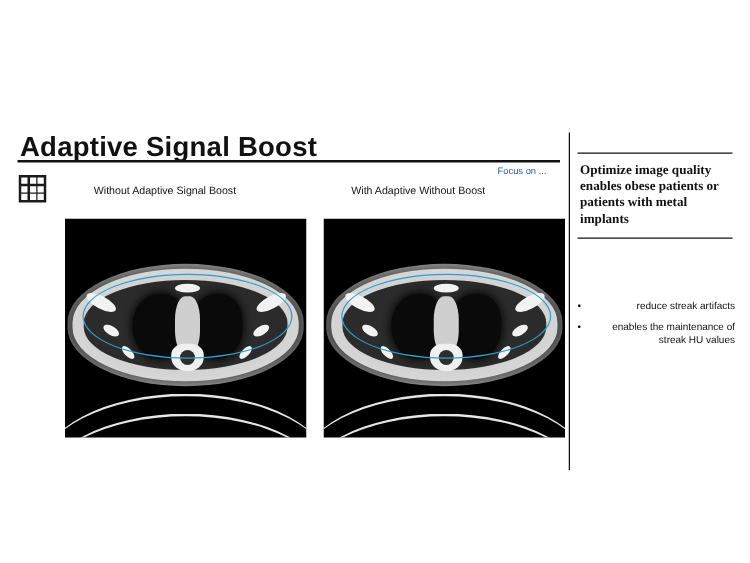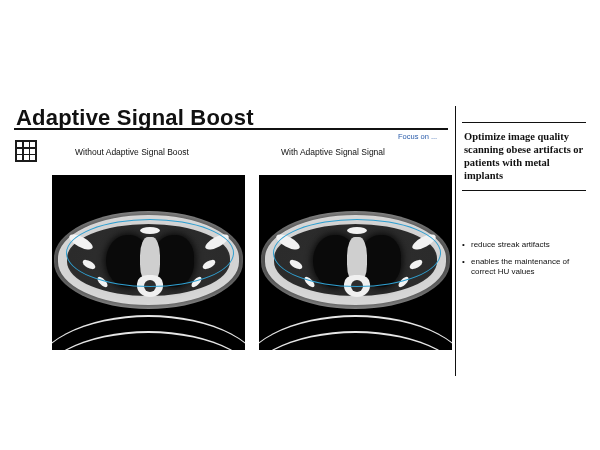--- a/index.html
+++ b/index.html
@@ -230,20 +230,21 @@
     top: 220px;
     width: 126px;
   }
   .bullet {
     position: relative;
     padding-left: 9px;
     font-size: 8px;
     line-height: 10.5px;
     color: #111111;
     margin-bottom: 6px;
+    text-align: right;
   }
   .bullet::before {
     content: "•";
     position: absolute;
     left: 0;
     top: 0;
     font-size: 8px;
     color: #111111;
   }
 </style>
@@ -285,21 +286,21 @@
     <div class="rib rib-l1"></div>
     <div class="rib rib-r1"></div>
     <div class="rib rib-l2"></div>
     <div class="rib rib-r2"></div>
     <div class="rib sternum"></div>
     <div class="table-arc arc1"></div>
     <div class="table-arc arc2"></div>
     <div class="ellipse-roi"></div>
   </div>
 
-  <div class="panel-caption cap-right">With Adaptive Signal Signal</div>
+  <div class="panel-caption cap-right">With Adaptive Without Boost</div>
   <div class="ct ct-right">
     <div class="body-outline"></div>
     <div class="fat-rim"></div>
     <div class="lung lung-l"></div>
     <div class="lung lung-r"></div>
     <div class="mediastinum"></div>
     <div class="spine"></div>
     <div class="spine-in"></div>
     <div class="rib scap-l"></div>
     <div class="rib scap-r"></div>
@@ -309,21 +310,21 @@
     <div class="rib rib-r2"></div>
     <div class="rib sternum"></div>
     <div class="table-arc arc1"></div>
     <div class="table-arc arc2"></div>
     <div class="ellipse-roi roi-boost"></div>
   </div>
 
   <div class="divider-v"></div>
 
   <div class="callout">
-    <div class="callout-text">Optimize image quality scanning obese artifacts or patients with metal implants</div>
+    <div class="callout-text">Optimize image quality enables obese patients or patients with metal implants</div>
   </div>
 
   <div class="bullets">
     <div class="bullet">reduce streak artifacts</div>
-    <div class="bullet">enables the maintenance of correct HU values</div>
+    <div class="bullet">enables the maintenance of streak HU values</div>
   </div>
 
 </div>
 
 </body></html>

